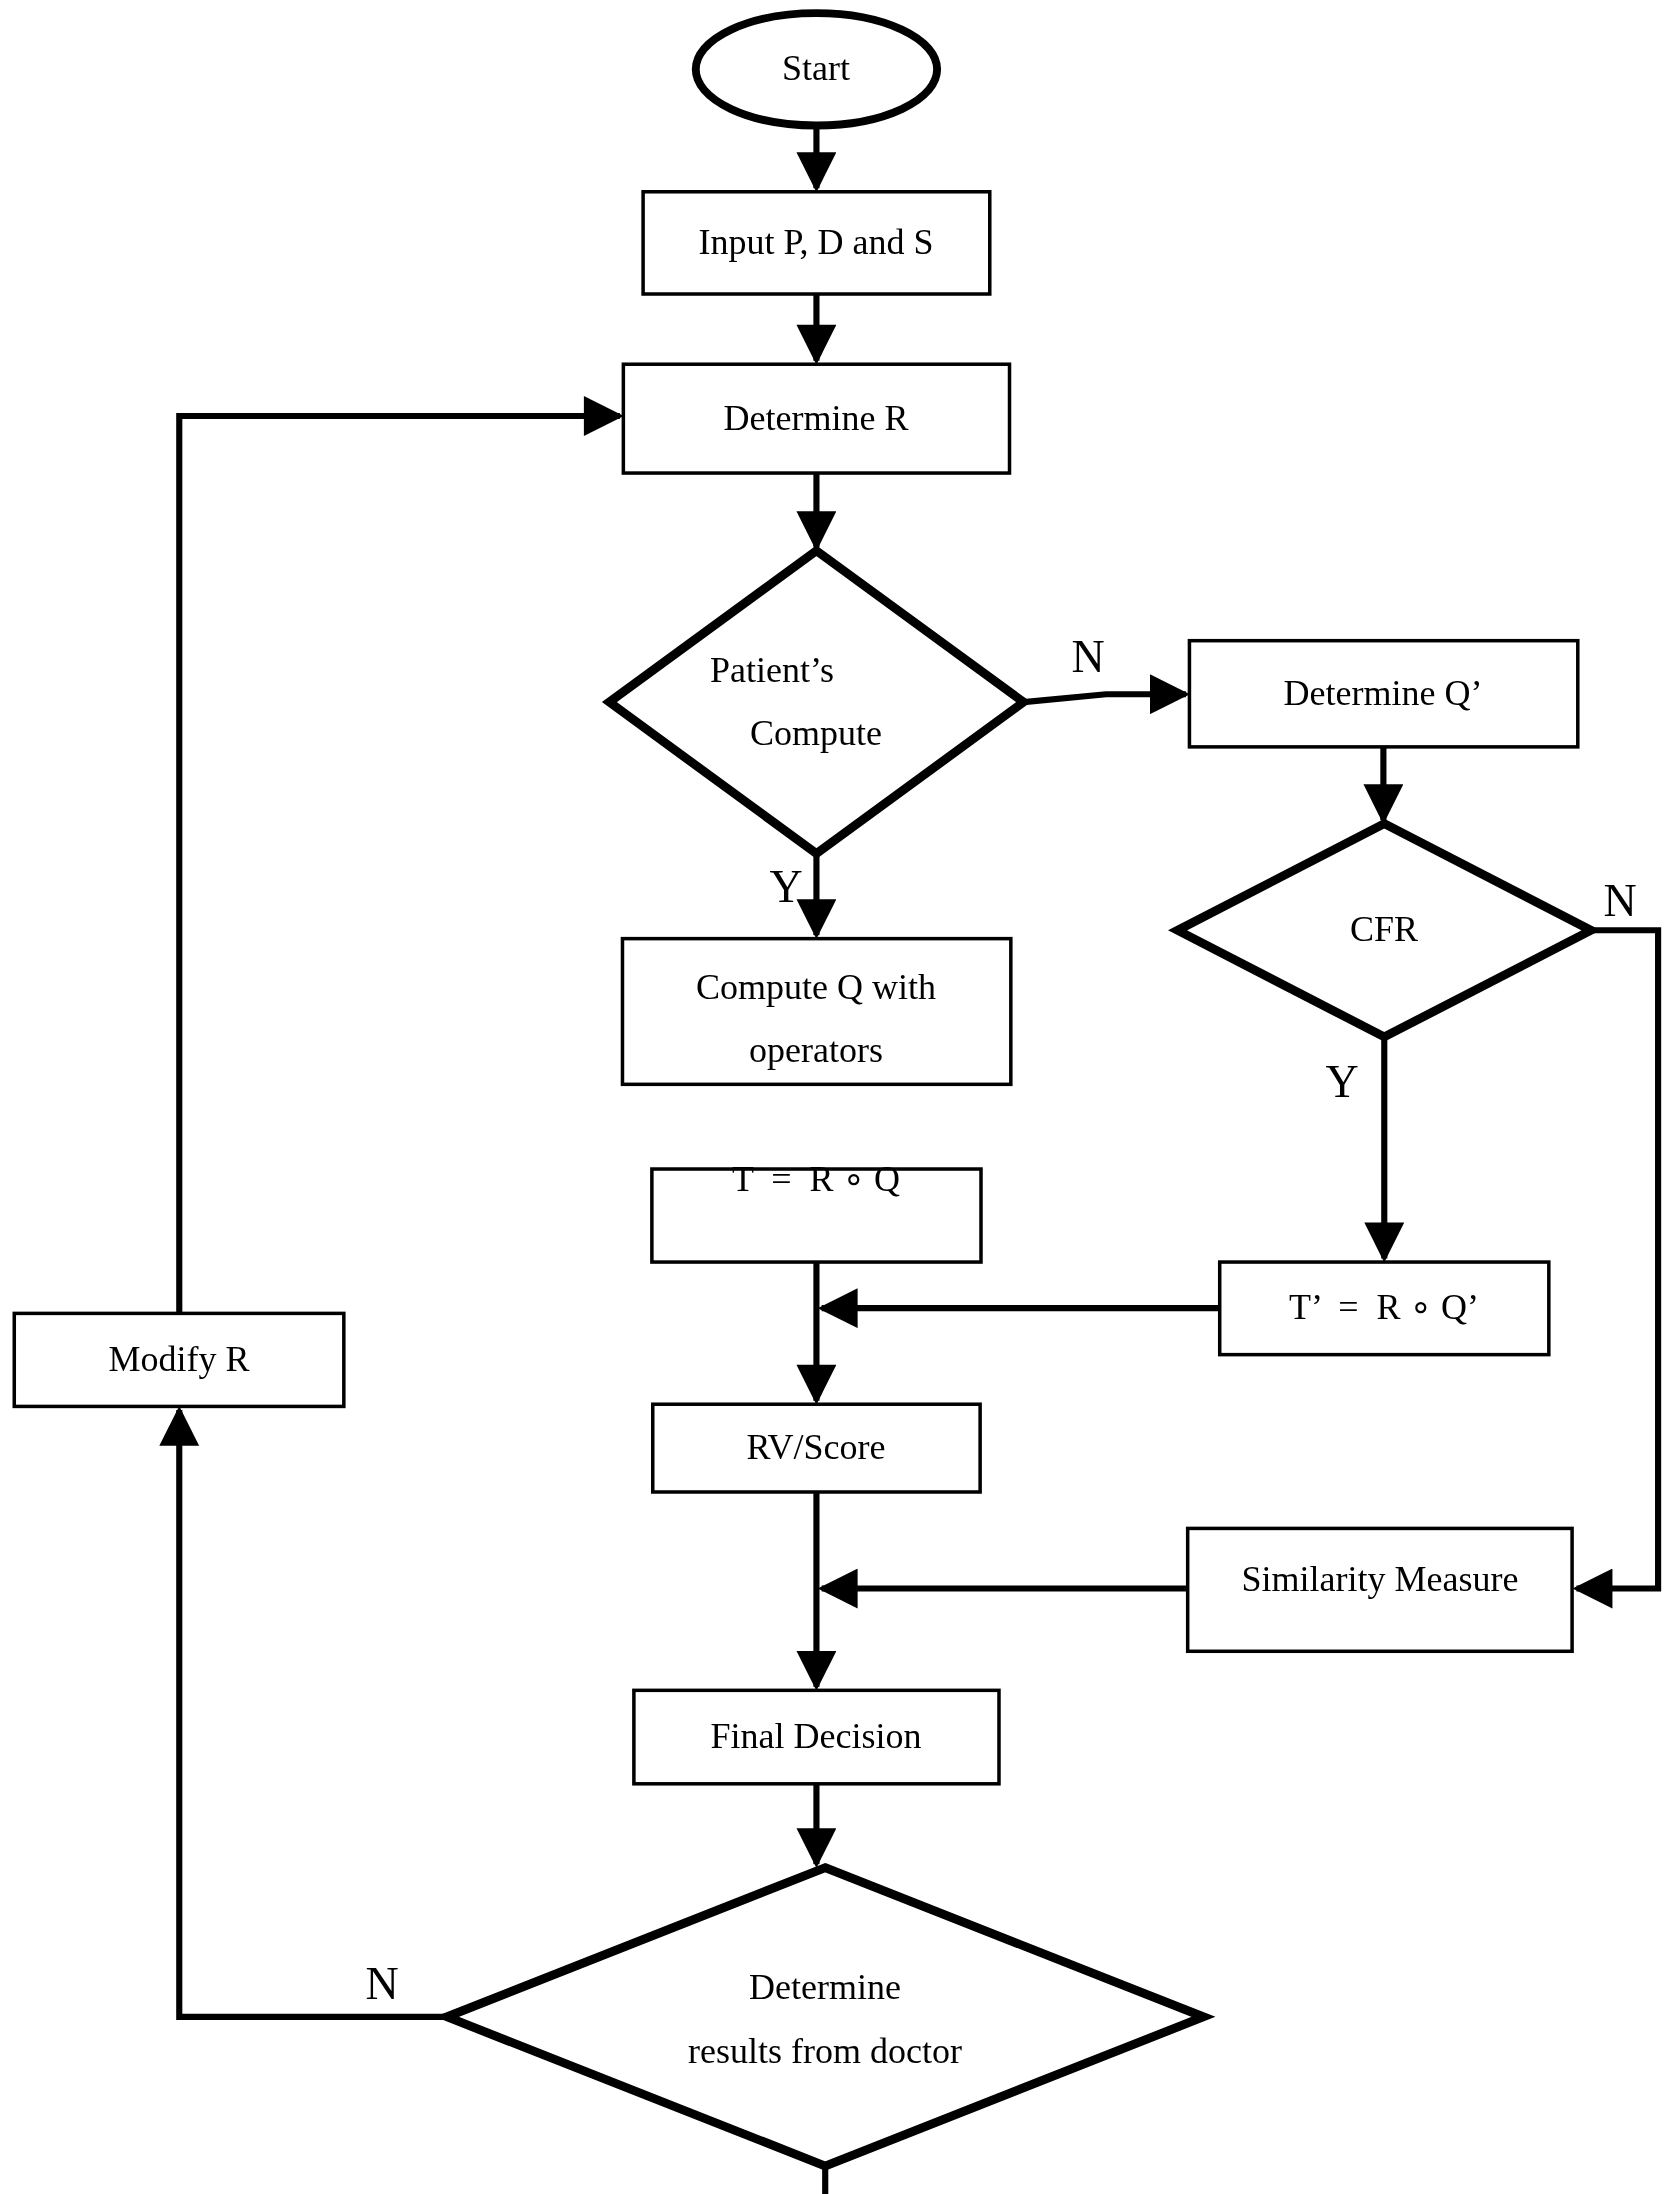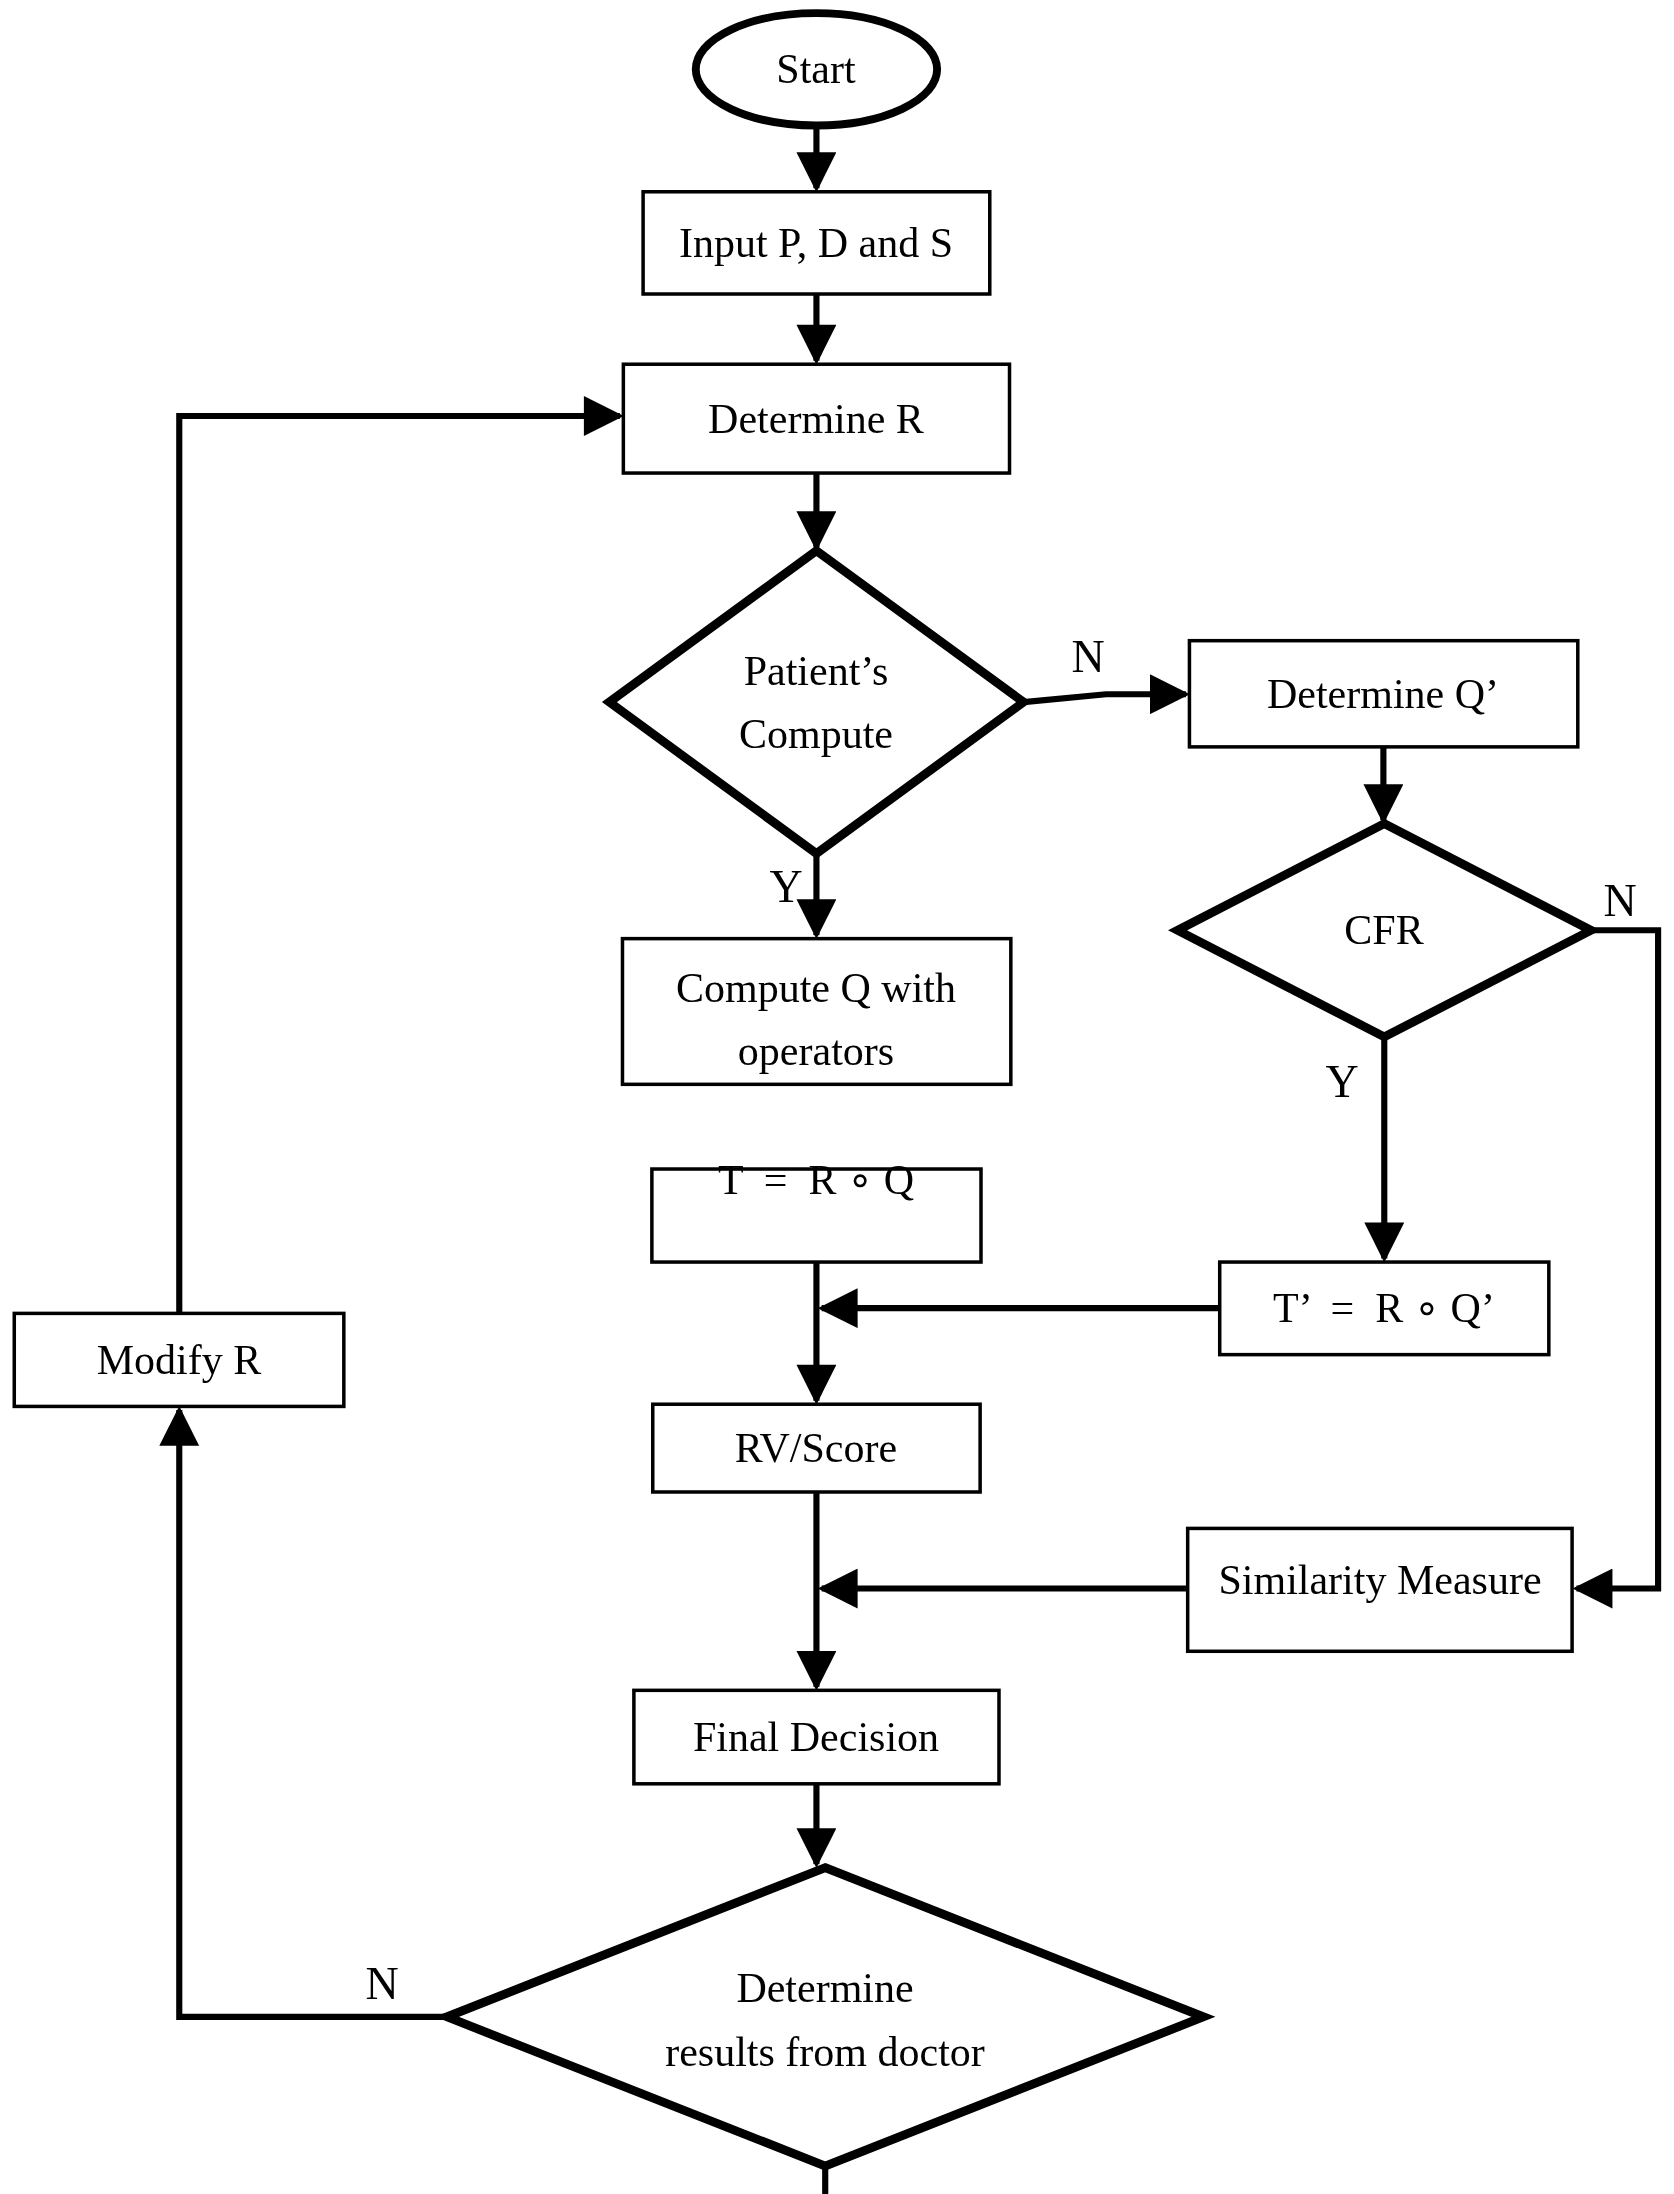--- a/index.html
+++ b/index.html
@@ -7,21 +7,21 @@
     width:1675px;height:2428px;
     background:#ffffff;
     position:relative;
     font-family:"Liberation Serif", serif;
   }
   .canvas{position:absolute;left:0;top:0;width:1675px;height:2428px;}
   .canvas svg{position:absolute;left:0;top:0;}
   .lbl{
     position:absolute;
     transform:translate(-50%,-50%);
-    font-size:42px;
+    font-size:36px;
     line-height:1.05;
     color:#000000;
     white-space:pre;
     text-align:center;
   }
   .branch{font-size:46px;}
 </style>
 </head>
 <body>
 
@@ -68,21 +68,21 @@
       <rect x="2706" y="3483" width="876" height="280" stroke-width="8"></rect>
       <rect x="1444" y="3852" width="832" height="213" stroke-width="8"></rect>
       <polygon points="1880,4256 2742,4596 1880,4936 1018,4596" stroke-width="20"></polygon>
       <ellipse cx="1881" cy="5370" rx="272" ry="132" stroke-width="18"></ellipse>
     </g>
   </svg>
 
   <div class="lbl" style="left:816px;top:69px">Start</div>
   <div class="lbl" style="left:816px;top:243px">Input P, D and S</div>
   <div class="lbl" style="left:816px;top:419px">Determine R</div>
-  <div class="lbl" style="left:816px;top:671px">Patient’s</div>
+  <div class="lbl" style="left:772px;top:671px">Patient’s</div>
   <div class="lbl" style="left:816px;top:734px">Compute</div>
   <div class="lbl" style="left:1383px;top:694px">Determine Q’</div>
   <div class="lbl" style="left:1384px;top:930px">CFR</div>
   <div class="lbl" style="left:816px;top:988px">Compute Q with</div>
   <div class="lbl" style="left:816px;top:1051px">operators</div>
   <div class="lbl" style="left:816px;top:1180px">T  =  R ∘ Q</div>
   <div class="lbl" style="left:1384px;top:1308px">T’  =  R ∘ Q’</div>
   <div class="lbl" style="left:179px;top:1360px">Modify R</div>
   <div class="lbl" style="left:816px;top:1448px">RV/Score</div>
   <div class="lbl" style="left:1380px;top:1580px">Similarity Measure</div>

